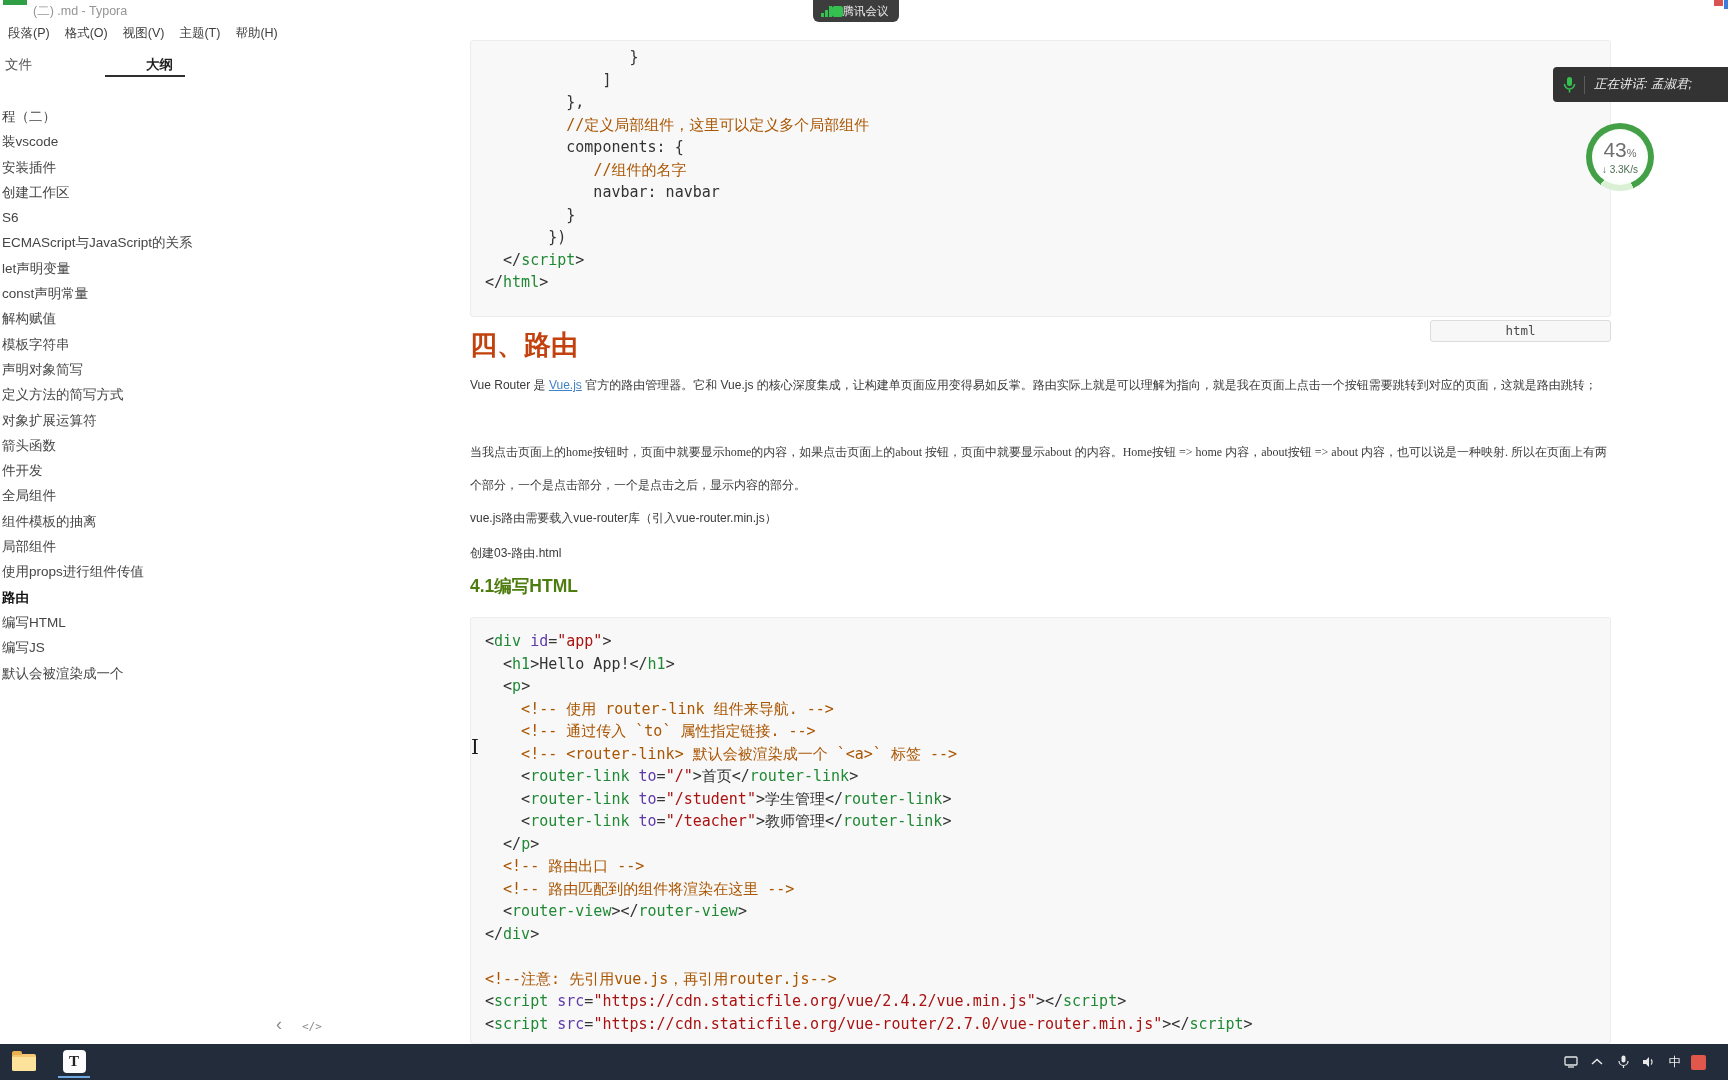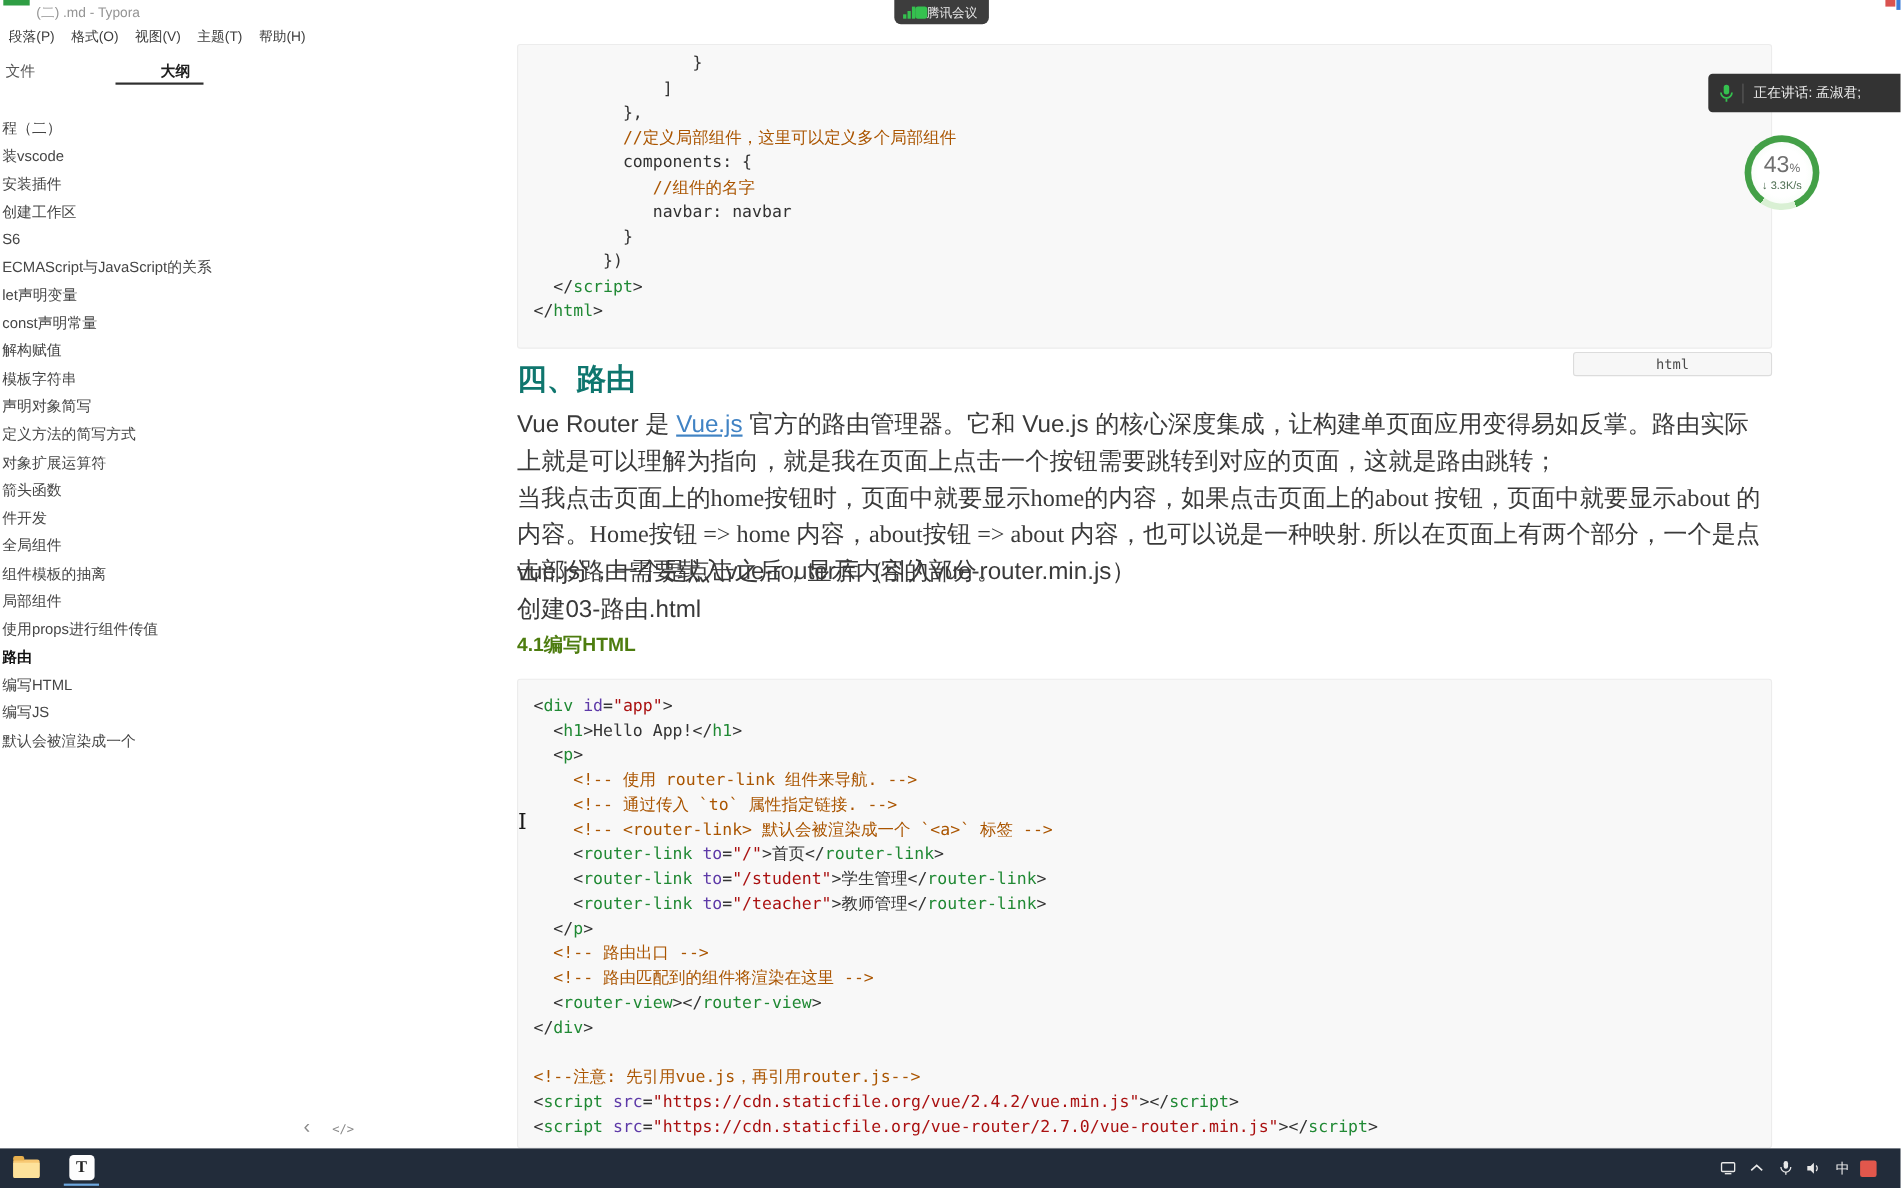--- a/index.html
+++ b/index.html
@@ -25,36 +25,36 @@
   .codeblock{background:#f8f8f8;border:1px solid #ececec;border-radius:3px;box-sizing:border-box;overflow:hidden;}
   #code1{left:470px;top:40px;width:1141px;height:277px;}
   #code2{left:470px;top:617px;width:1141px;height:427px;}
   .codeblock pre{margin:0;padding:5px 14px 12px 14px;font-family:"DejaVu Sans Mono",monospace;
                  font-size:15px;line-height:22.5px;white-space:pre;}
   #code2 pre{padding-top:12px;}
   .tk-p{color:#333;} .tk-t{color:#208934;} .tk-a{color:#5e3aa8;} .tk-s{color:#aa1111;} .tk-c{color:#aa5500;}
   #lang-chip{left:1430px;top:320px;width:181px;height:22px;background:#f7f7f7;border:1px solid #dcdcdc;
              border-radius:3px;box-sizing:border-box;text-align:center;line-height:20px;
              font-family:"DejaVu Sans Mono",monospace;font-size:12.5px;color:#4a4a4a;}
-  #heading{left:470px;top:327px;font-size:27px;font-weight:bold;color:#0f766e;}
-  .para{left:470px;width:1141px;font-size:22px;line-height:33px;color:#3a3a3a;}
+  #heading{left:470px;top:327px;font-size:27px;font-weight:bold;color:#c2410c;}
+  .para{left:470px;width:1141px;font-size:12px;line-height:33px;color:#3a3a3a;}
   #p1{top:369px;} #p2{top:436px;font-family:Liberation Serif, serif;} #p3{top:502px;} #p4{top:537px;}
   #p1 a{color:#4183c4;text-decoration:underline;cursor:pointer;}
   #subheading{left:470px;top:574px;font-size:17.5px;font-weight:bold;color:#4d7c0f;}
   
   #meeting-pill{left:813px;top:0;height:22px;padding:0 10px 0 8px;background:#3d3d3d;border-radius:0 0 6px 6px;
                 display:flex;align-items:center;gap:0;font-family:Liberation Mono, monospace;}
   #meeting-pill .bars{display:flex;align-items:flex-end;gap:1.5px;height:11px;}
   #meeting-pill .bars i{display:block;width:2.5px;background:#35c14f;}
   #meeting-pill .bars i:nth-child(1){height:4px;} #meeting-pill .bars i:nth-child(2){height:7px;}
   #meeting-pill .bars i:nth-child(3){height:11px;}
   #meeting-sq{width:11px;height:11px;background:#35c14f;border-radius:2.5px;}
   #meeting-label{font-size:11.5px;color:#e8e8e8;white-space:nowrap;}
   #speaking-bar{left:1553px;top:67px;width:175px;height:35px;background:#333;border-radius:4px 0 0 4px;
-                display:flex;align-items:center;}
+                display:flex;align-items:center;font-style:italic;}
   #speaking-bar .mic{margin:0 8px 0 10px;}
   #speaking-divider{width:1px;height:18px;background:#5c5c5c;margin-right:9px;}
   #speaking-label{font-size:12.5px;color:#ededed;white-space:nowrap;}
   #net-widget{left:1586px;top:123px;width:68px;height:68px;border-radius:50%;
               background:conic-gradient(from 215deg,#43a047 0deg 302deg,#d9f0d4 302deg 360deg);
               display:flex;align-items:center;justify-content:center;text-align:right;}
   #net-inner{width:56px;height:56px;border-radius:50%;background:radial-gradient(circle,#fff 55%,#eef9ee 100%);
              display:flex;flex-direction:column;align-items:center;justify-content:center;}
   #net-pct{font-size:21px;color:#6f6f6f;line-height:20px;}
   #net-pct .sign{font-size:11px;}

